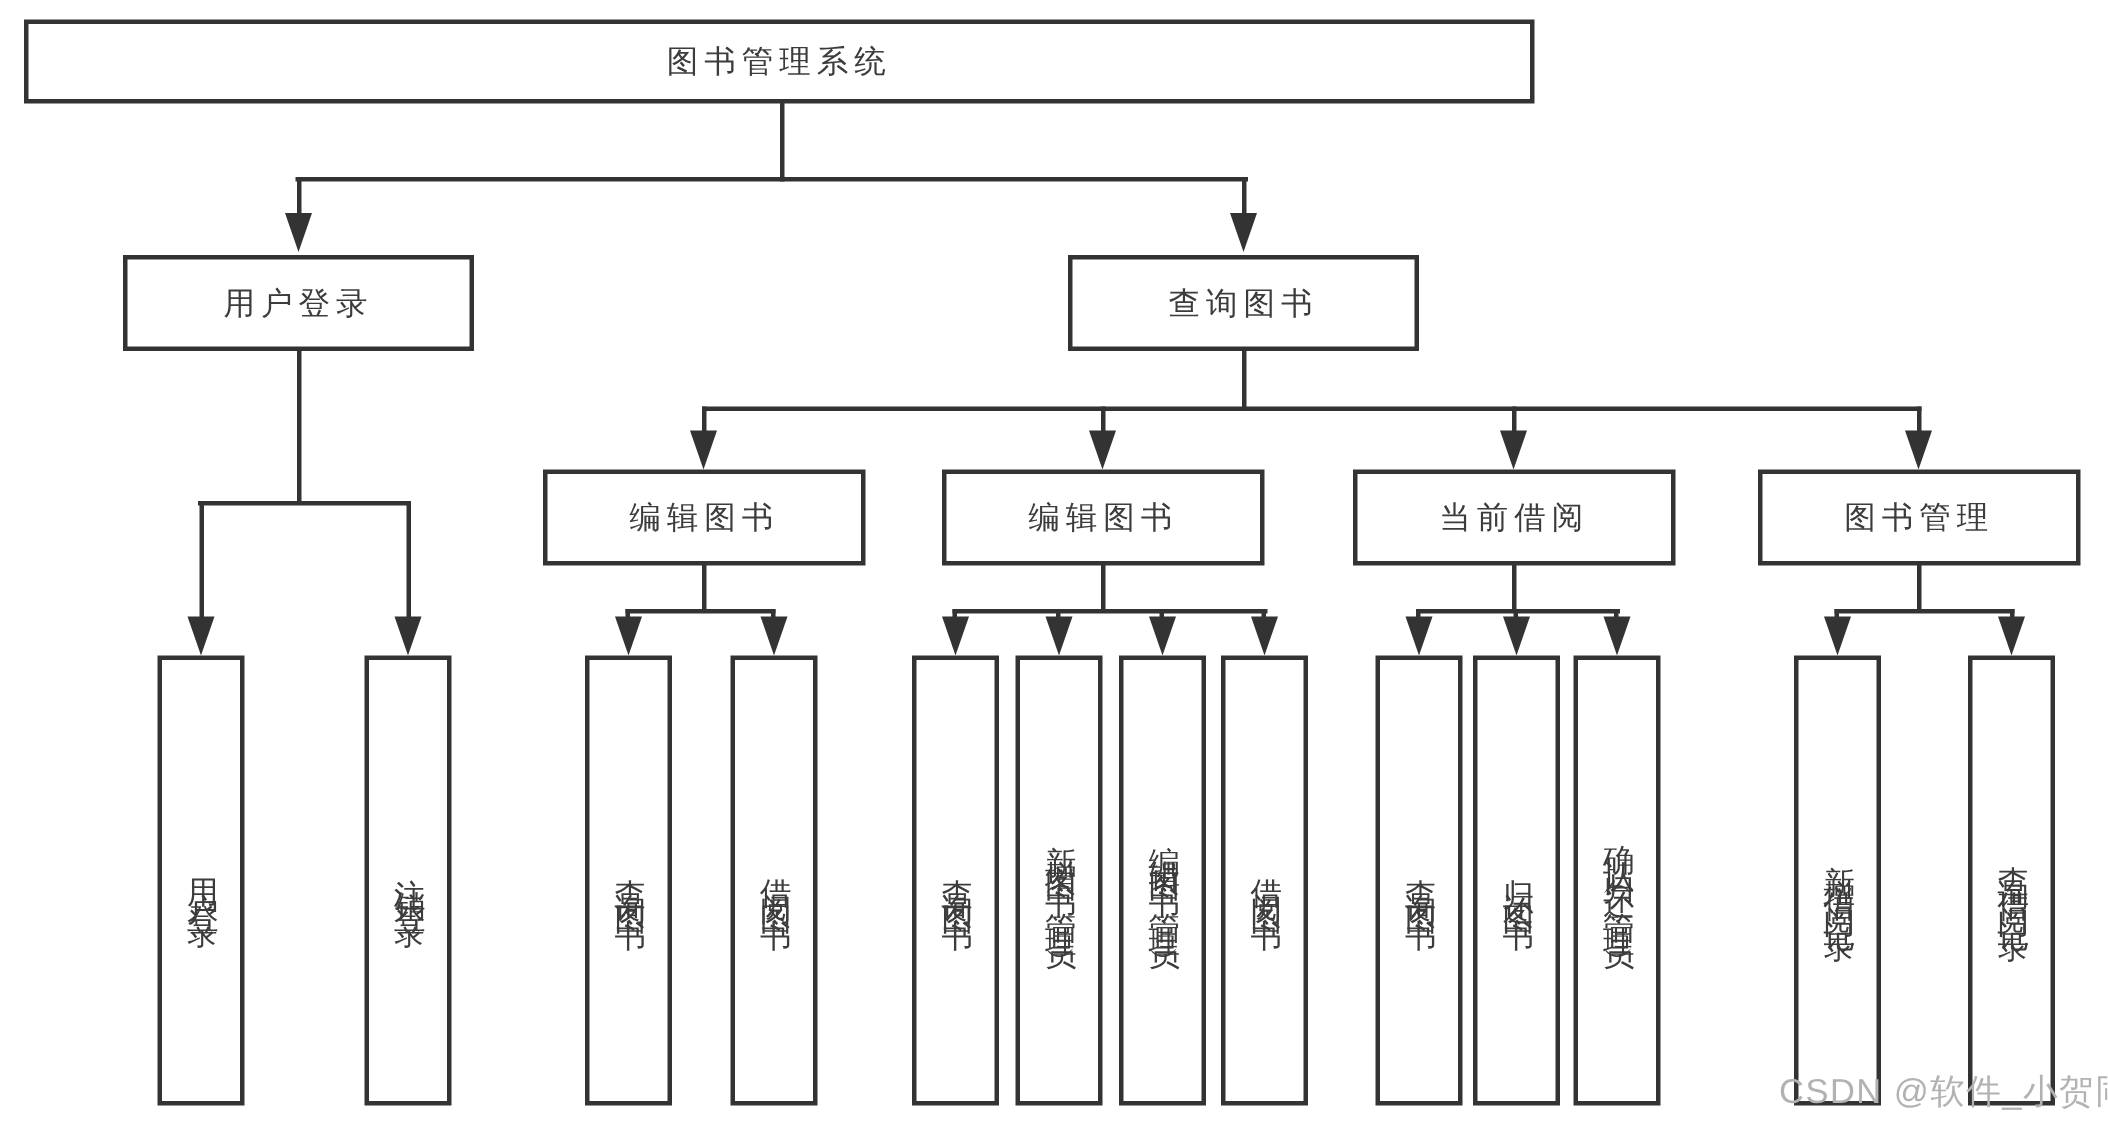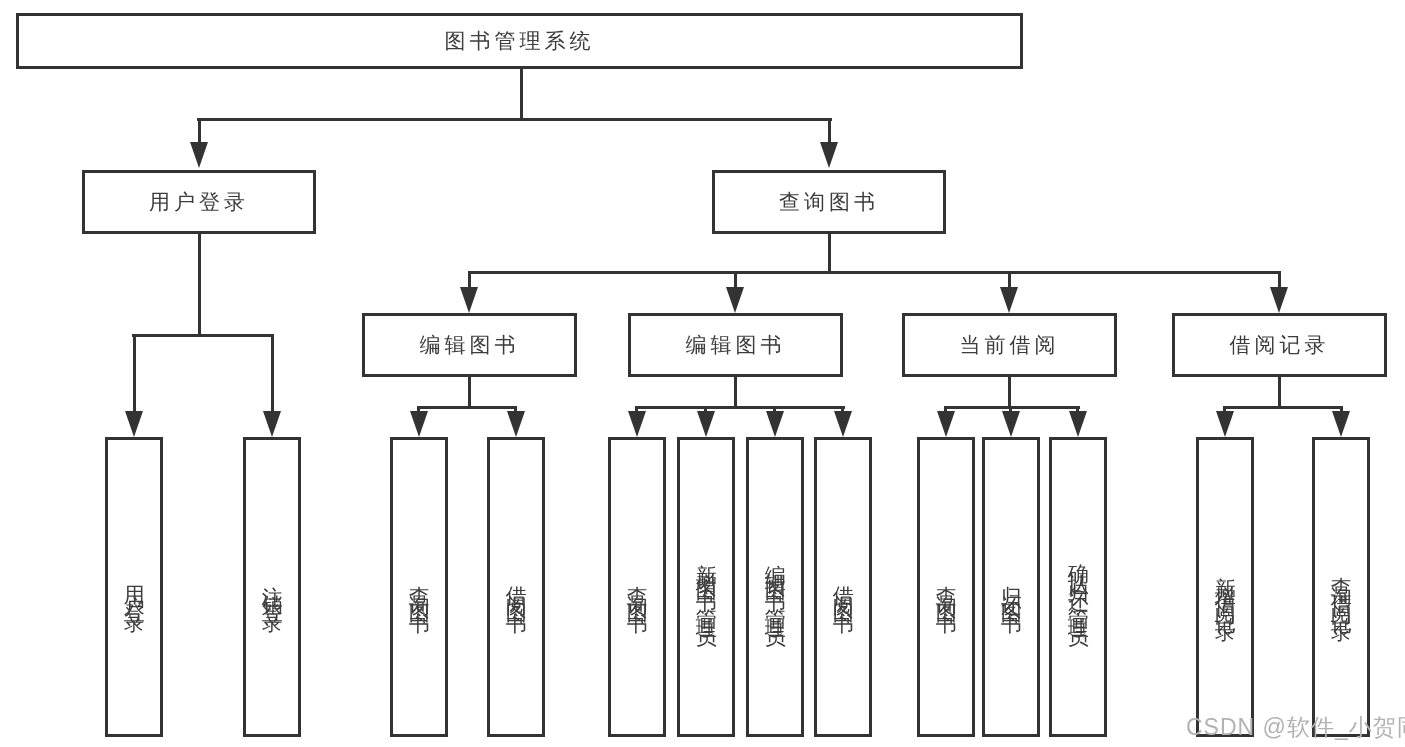--- a/index.html
+++ b/index.html
@@ -96,21 +96,21 @@
   <div class="v" style="left:1008px; top:271px; height:17px;"></div>
   <div class="v" style="left:1278px; top:271px; height:17px;"></div>
   <div class="arrow" style="left:460px; top:287px;"></div>
   <div class="arrow" style="left:726px; top:287px;"></div>
   <div class="arrow" style="left:1000px; top:287px;"></div>
   <div class="arrow" style="left:1270px; top:287px;"></div>
 
   <div class="box" style="left:362px; top:313px; width:215px; height:64px;">编辑图书</div>
   <div class="box" style="left:628px; top:313px; width:215px; height:64px;">编辑图书</div>
   <div class="box" style="left:902px; top:313px; width:215px; height:64px;">当前借阅</div>
-  <div class="box" style="left:1172px; top:313px; width:215px; height:64px;">借阅记录</div>
+  <div class="box" style="left:1172px; top:313px; width:215px; height:64px;">图书管理</div>
 
   <div class="v" style="left:468px; top:375px; height:33px;"></div>
   <div class="v" style="left:734px; top:375px; height:33px;"></div>
   <div class="v" style="left:1008px; top:375px; height:33px;"></div>
   <div class="v" style="left:1278px; top:375px; height:33px;"></div>
 
   <div class="h" style="left:417px; top:406px; width:100px;"></div>
   <div class="h" style="left:635px; top:406px; width:210px;"></div>
   <div class="h" style="left:944px; top:406px; width:136px;"></div>
   <div class="h" style="left:1223px; top:406px; width:120px;"></div>

